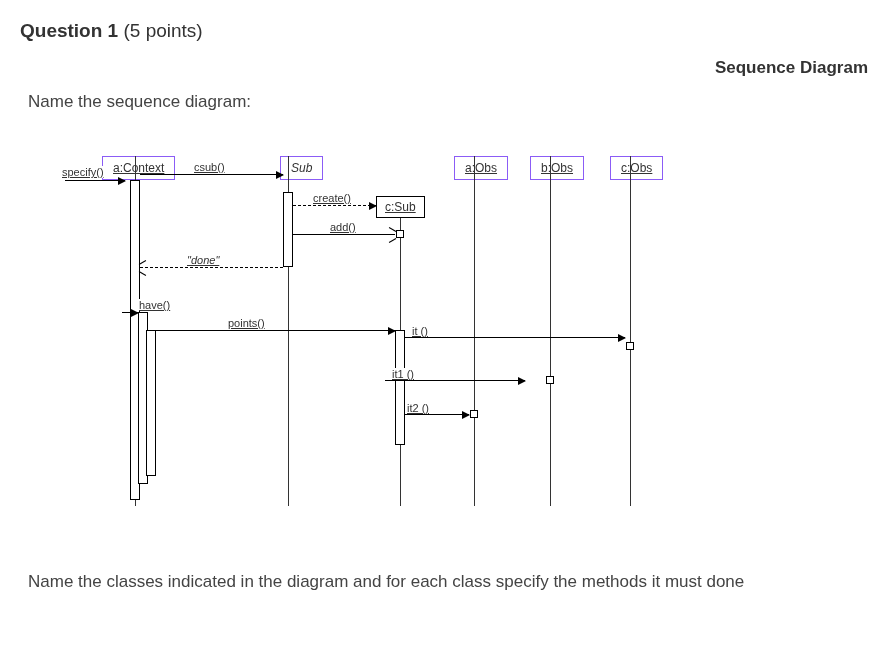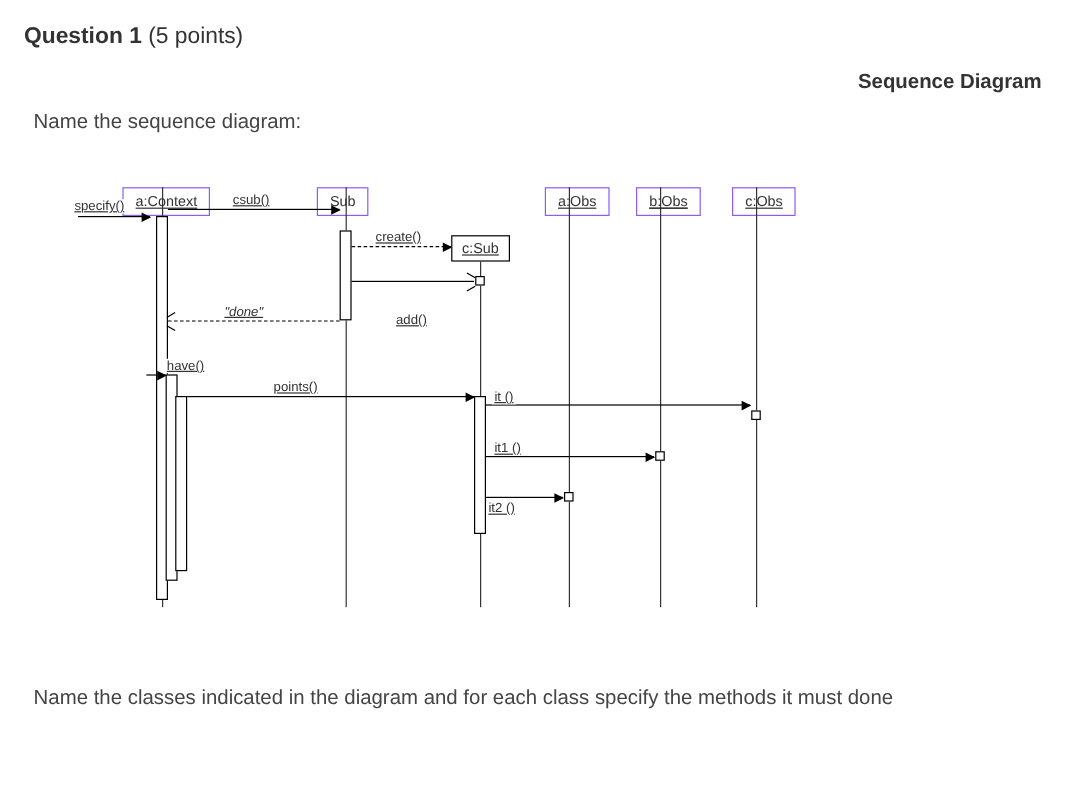--- a/index.html
+++ b/index.html
@@ -101,23 +101,23 @@
   <span class="bold">Question 1</span>
   <span>(5 points)</span>
 </div>
 
 <div class="sub-title">Sequence Diagram</div>
 <div class="intro">Name the sequence diagram:</div>
 
 <div class="diagram-wrap">
 
   <div class="participant" style="left:42px;"><span class="u">a:Context</span></div>
-  <div class="participant" style="left:204px;"><span>Sub</span></div>
+  <div class="participant" style="left:220px;font-style:italic;"><span>Sub</span></div>
   <div class="participant" style="left:394px;"><span class="u">a:Obs</span></div>
-  <div class="participant" style="left:470px;text-decoration:underline;"><span class="u">b:Obs</span></div>
+  <div class="participant" style="left:470px;"><span class="u">b:Obs</span></div>
   <div class="participant" style="left:550px;"><span class="u">c:Obs</span></div>
 
   <div class="lifeline" style="left:75px; height:350px;"></div>
   <div class="lifeline" style="left:228px; height:350px;"></div>
   <div class="lifeline" style="left:414px; height:350px;"></div>
   <div class="lifeline" style="left:490px; height:350px;"></div>
   <div class="lifeline" style="left:570px; height:350px;"></div>
 
   <div class="lifeline" style="left:340px; top:85px; height:291px;"></div>
 
@@ -136,21 +136,21 @@
   </div>
   <div class="act-bar" style="left:223px; top:62px; height:75px;"></div>
 
   <div class="msg dashed" style="left:233px; top:75px; width:83px;">
     <span class="msg-label" style="left:18px; top:-14px;">create()</span>
     <span class="ah-r"></span>
   </div>
   <div class="created-box" style="left:316px; top:66px;text-align:right;"><span class="u">c:Sub</span></div>
 
   <div class="msg" style="left:233px; top:104px; width:102px;">
-    <span class="msg-label" style="left:35px; top:-14px;margin-top:40px;">add()</span>
+    <span class="msg-label" style="left:35px; top:-14px;">add()</span>
     <span class="ah-r-open"></span>
   </div>
   <div class="term-box" style="left:336px; top:100px;"></div>
 
   <div class="msg dashed" style="left:80px; top:137px; width:143px;">
     <span class="msg-label" style="left:45px; top:-14px; font-style:italic;">"done"</span>
     <span class="ah-l-open"></span>
   </div>
 
   <div class="msg" style="left:62px; top:182px; width:16px;">
@@ -163,27 +163,27 @@
     <span class="ah-r"></span>
   </div>
   <div class="act-bar" style="left:335px; top:200px; height:115px;"></div>
 
   <div class="msg" style="left:345px; top:207px; width:220px;">
     <span class="msg-label" style="left:5px; top:-13px;">it ()</span>
     <span class="ah-r"></span>
   </div>
   <div class="term-box" style="left:566px; top:212px;"></div>
 
-  <div class="msg" style="left:345px; top:250px; width:140px;">
+  <div class="msg" style="left:325px; top:250px; width:140px;">
     <span class="msg-label" style="left:5px; top:-13px;">it1 ()</span>
     <span class="ah-r"></span>
   </div>
   <div class="term-box" style="left:486px; top:246px;"></div>
 
   <div class="msg" style="left:345px; top:284px; width:64px;">
-    <span class="msg-label" style="left:0px; top:-13px;margin-top:16px;">it2 ()</span>
+    <span class="msg-label" style="left:0px; top:-13px;">it2 ()</span>
     <span class="ah-r"></span>
   </div>
   <div class="term-box" style="left:410px; top:280px;"></div>
 
 </div>
 
 <div class="footer-text">Name the classes indicated in the diagram and for each class specify the methods it must done</div>
 
 </body></html>

